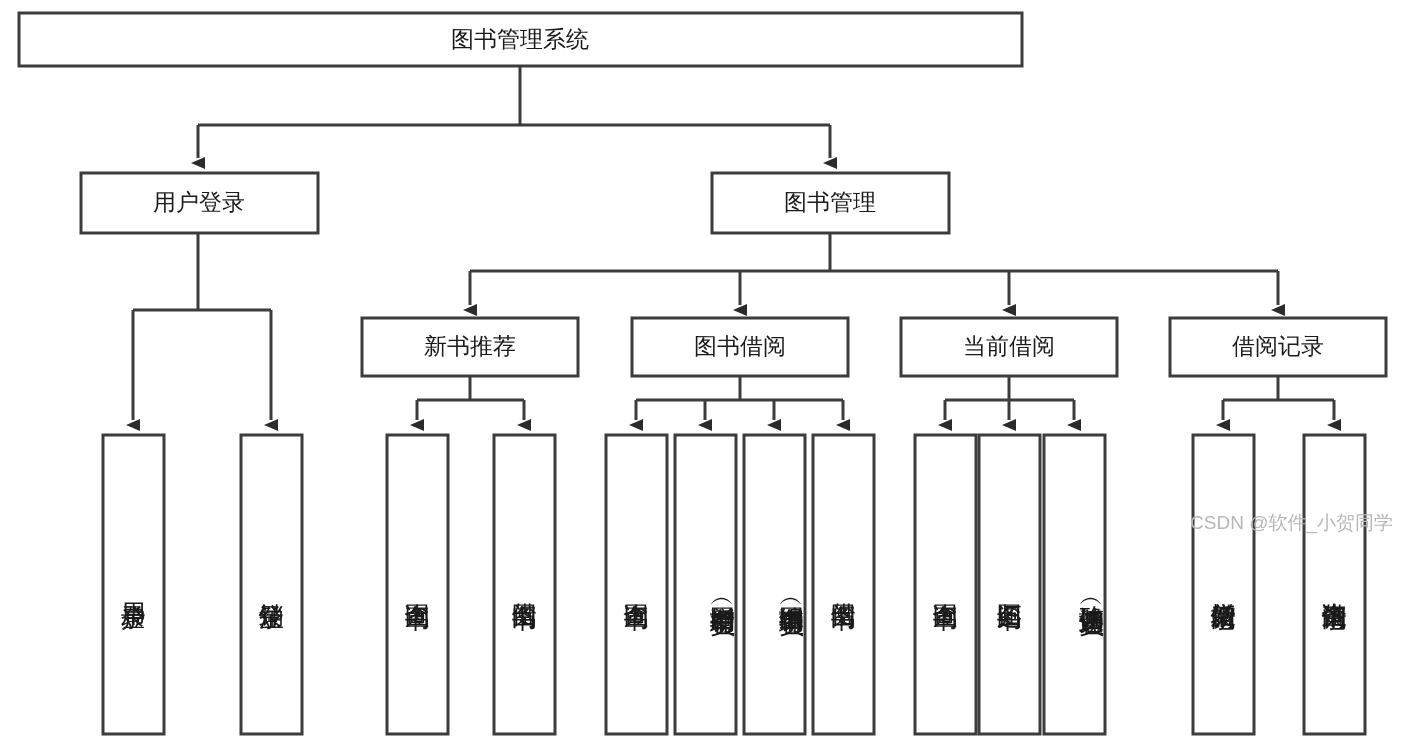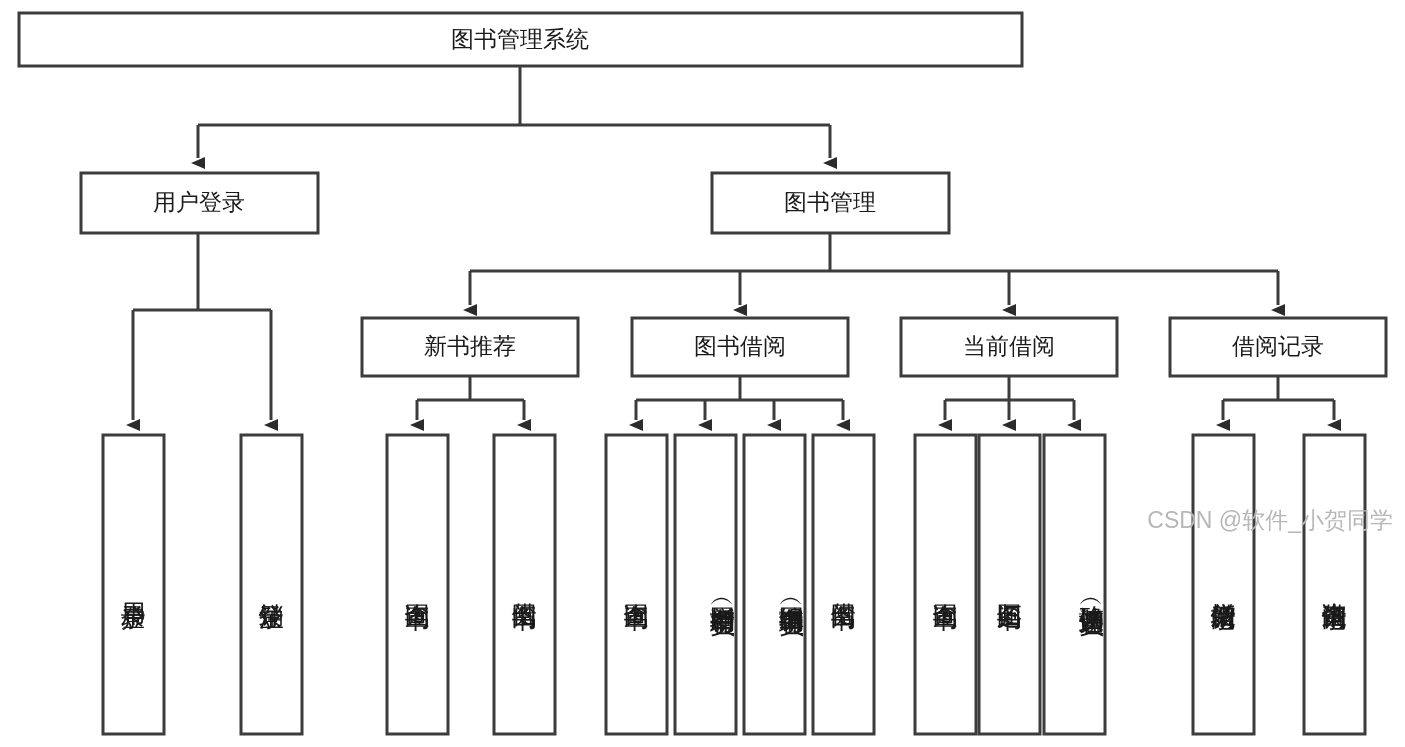--- a/index.html
+++ b/index.html
@@ -67,21 +67,21 @@
     justify-content: center;
     white-space: nowrap;
     pointer-events: none;
     user-select: none;
   }
   #watermark {
     position: absolute;
     right: 12px;
     bottom: 4px;
     font-family: "Liberation Sans", "DejaVu Sans", sans-serif;
-    font-size: 23px;
+    font-size: 19px;
     color: #b7b7b7;
     white-space: nowrap;
     user-select: none;
   }
 </style>
 </head>
 <body>
 
 <div id="diagram-root">
 

